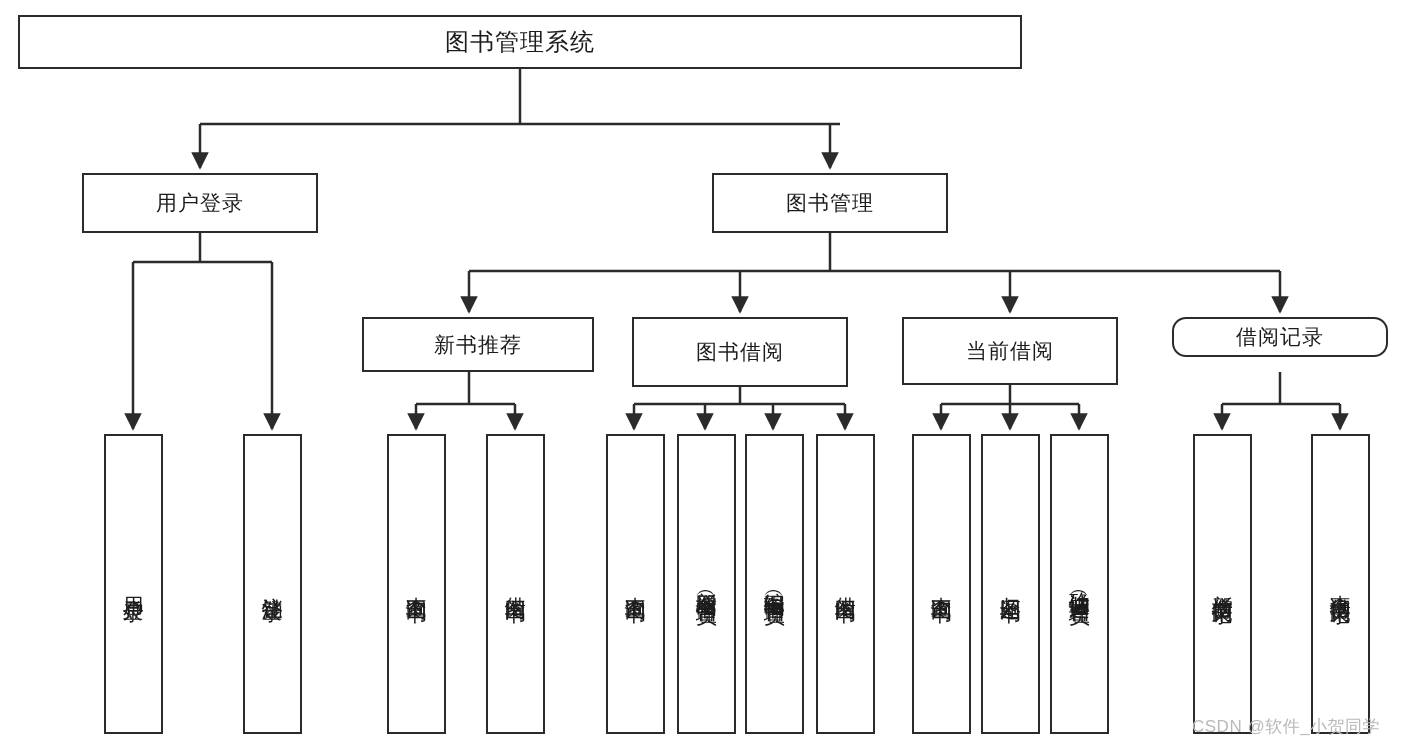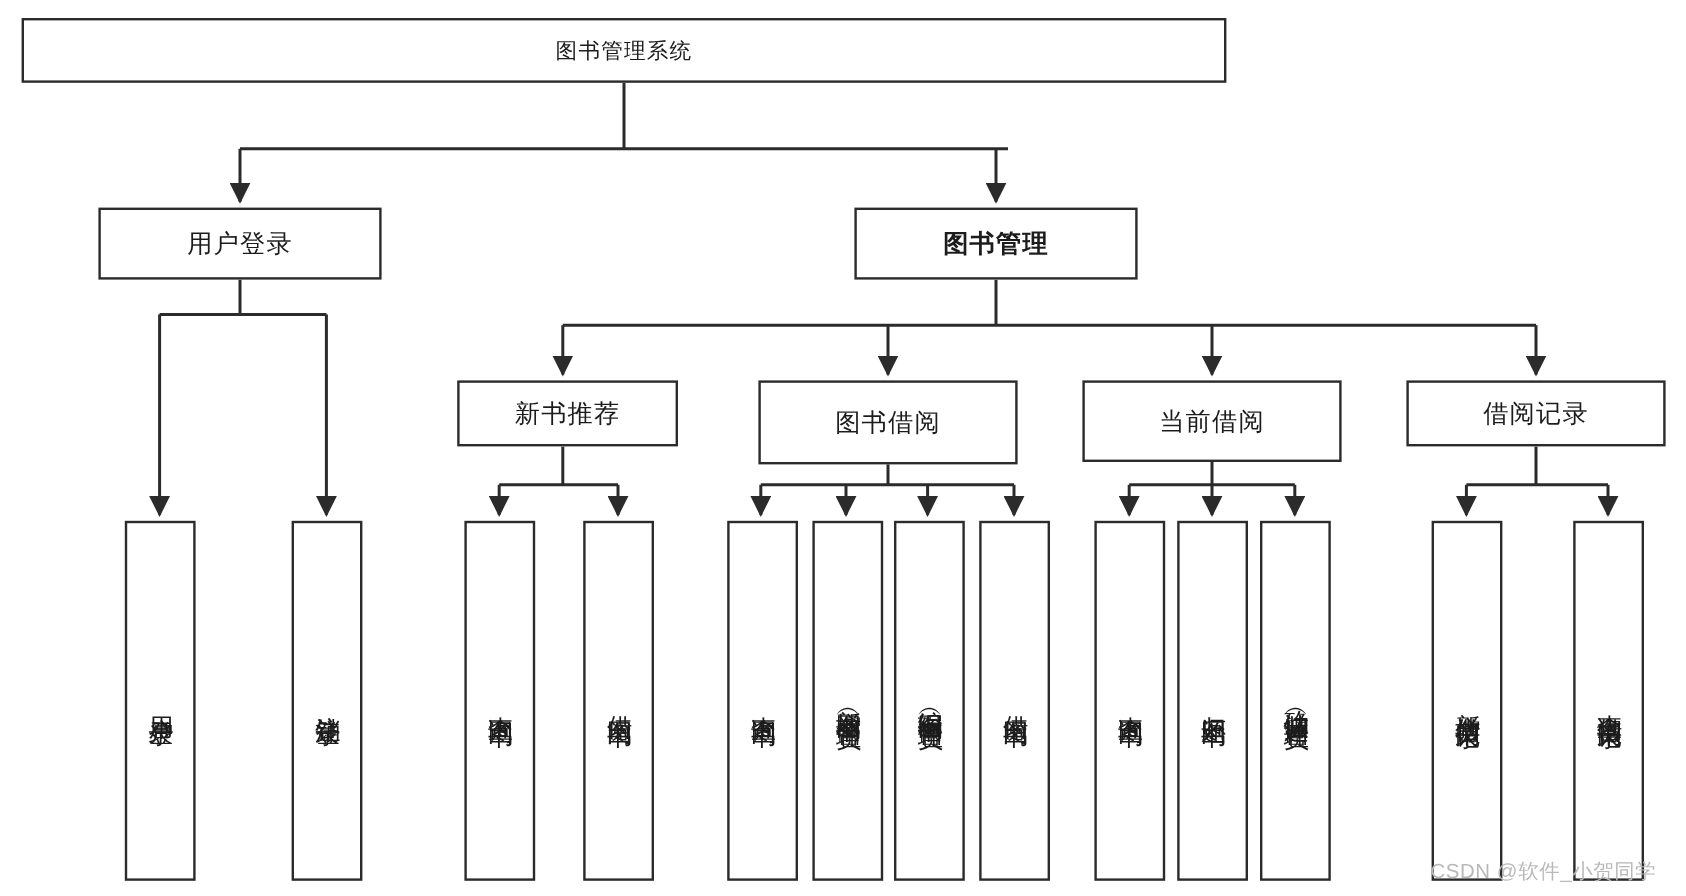--- a/index.html
+++ b/index.html
@@ -43,21 +43,21 @@
     writing-mode: vertical-rl;
     text-orientation: upright;
     font-size: 21px;
     line-height: 1.12;
     letter-spacing: 2px;
     padding: 6px 0;
     white-space: normal;
     text-align: center;
   }
   .node.root {
-    font-size: 18px;
+    font-size: 24px;
   }
   .watermark {
     position: absolute;
     font-size: 17px;
     color: #b9b9b9;
     letter-spacing: 0.5px;
     white-space: nowrap;
     user-select: none;
   }
 </style>
@@ -117,34 +117,34 @@
     </g>
   </svg>
 
   <div class="node h root" style="left:18px; top:15px; width:1004px; height:54px;">
     <span>图书管理系统</span>
   </div>
 
   <div class="node h" style="left:82px; top:173px; width:236px; height:60px;">
     <span>用户登录</span>
   </div>
-  <div class="node h" style="left:712px; top:173px; width:236px; height:60px;font-weight:bold;">
+  <div class="node h" style="left:712px; top:173px; width:236px; height:60px;">
     <span>图书管理</span>
   </div>
 
-  <div class="node h" style="left:381px; top:317px; width:184px; height:55px;text-align:right;">
+  <div class="node h" style="left:362px; top:317px; width:232px; height:55px;text-align:right;">
     <span>新书推荐</span>
   </div>
   <div class="node h" style="left:632px; top:317px; width:216px; height:70px;">
     <span>图书借阅</span>
   </div>
   <div class="node h" style="left:902px; top:317px; width:216px; height:68px;">
     <span>当前借阅</span>
   </div>
-  <div class="node h" style="left:1172px; top:317px; width:216px; height:55px;">
+  <div class="node h" style="left:1172px; top:317px; width:216px; height:40px;border-radius:14px;">
     <span>借阅记录</span>
   </div>
 
   <div class="node v" style="left:104px; top:434px; width:59px; height:300px;">
     <span>用户登录</span>
   </div>
   <div class="node v" style="left:243px; top:434px; width:59px; height:300px;">
     <span>注销登录</span>
   </div>
 

